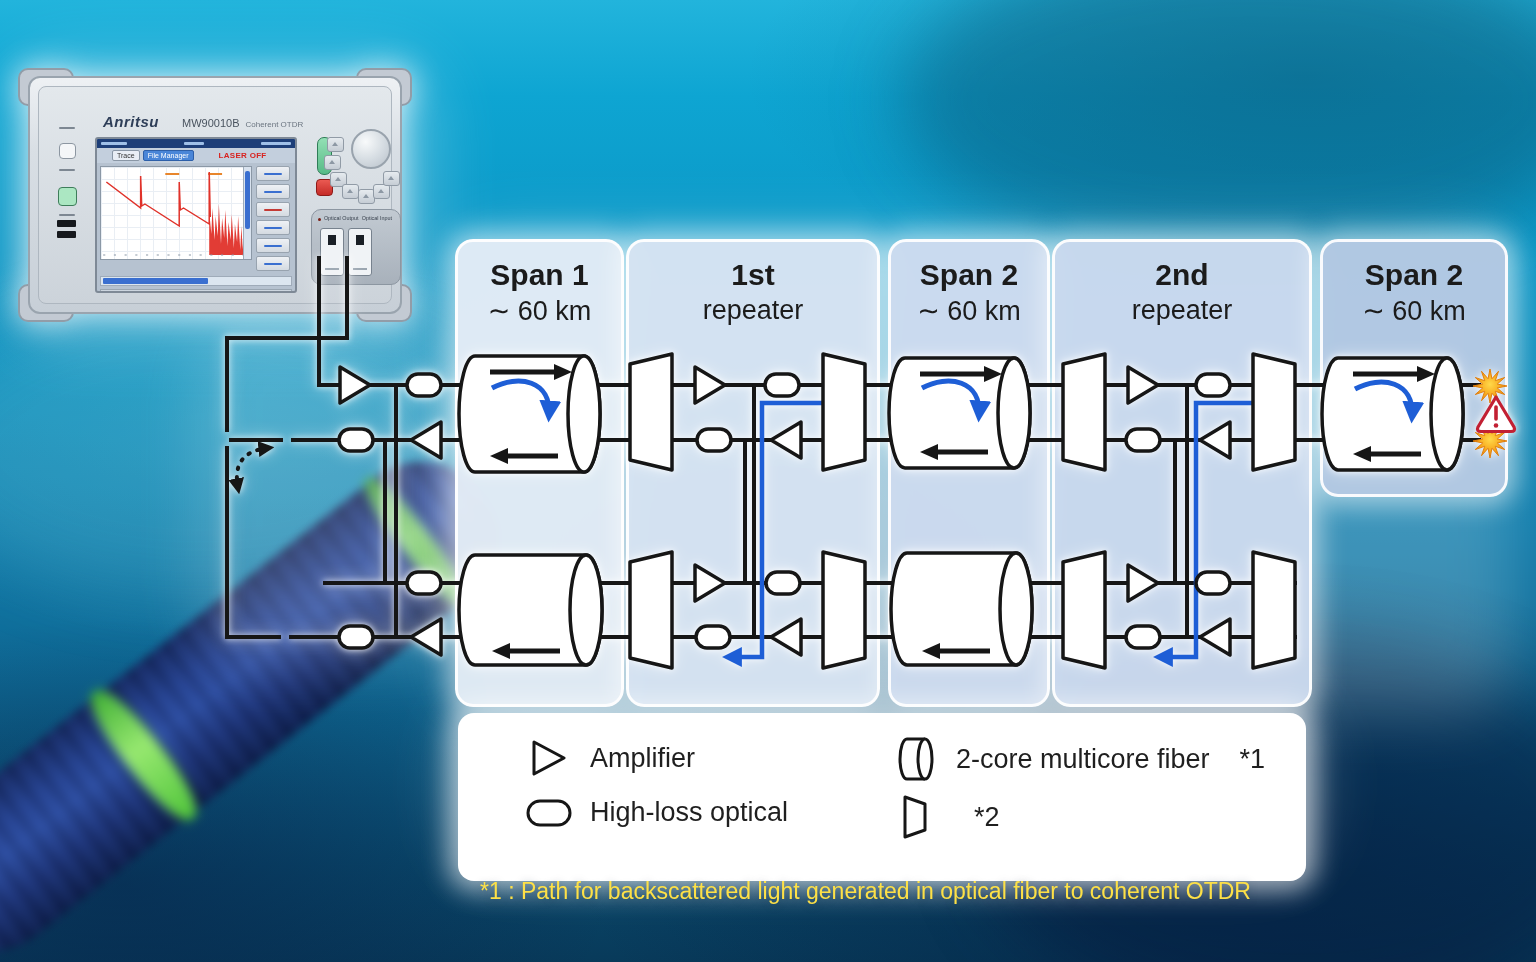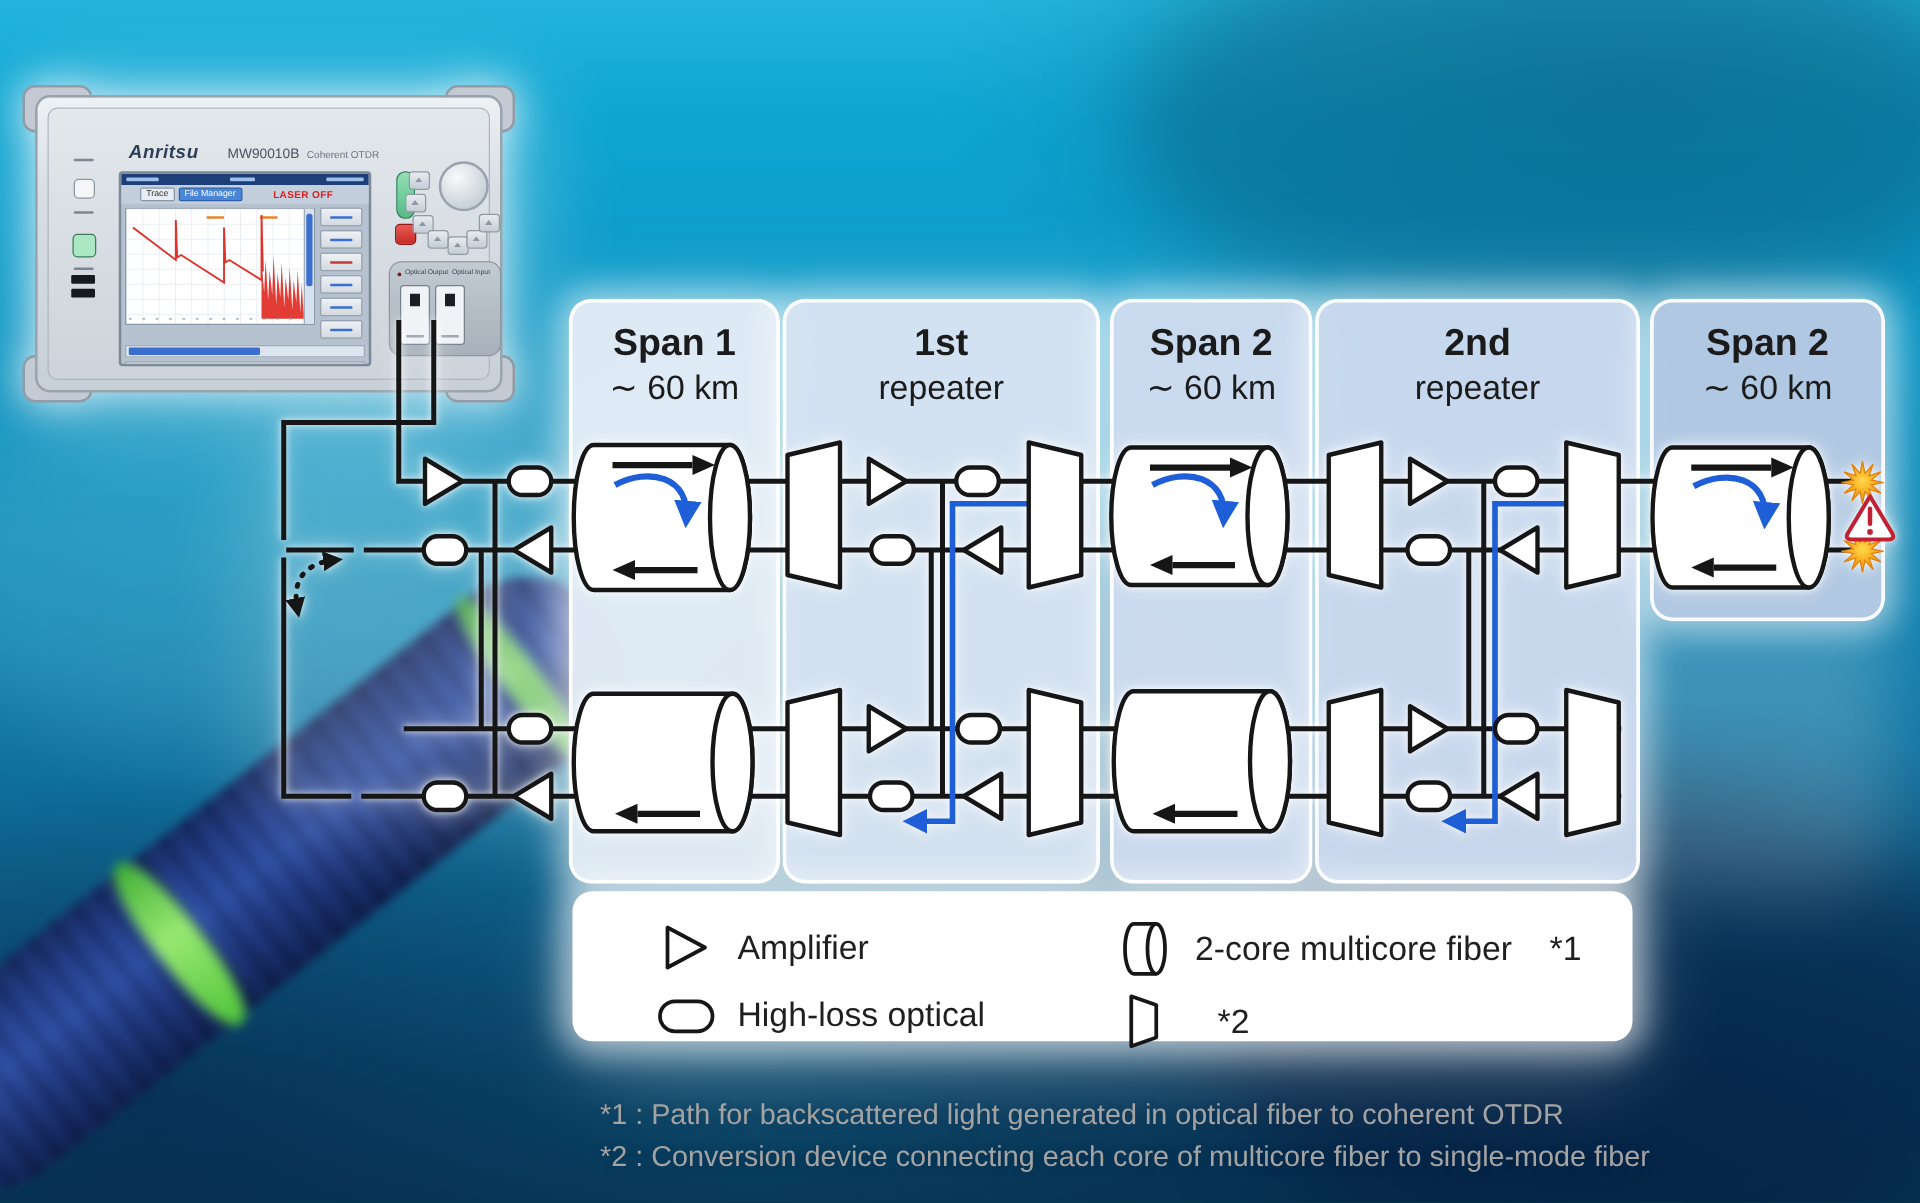--- a/index.html
+++ b/index.html
@@ -24,28 +24,28 @@
   .cable .ring{position:absolute;top:-4px;bottom:-4px;border-radius:45%;filter:blur(3px);
     background:linear-gradient(180deg,#3fae35,#97e870 45%,#4fc43a);}
   
   .blob{position:absolute;background:rgba(255,255,255,.5);filter:blur(30px);border-radius:60px;z-index:2;}
   
   .panel{position:absolute;z-index:3;border:3px solid rgba(255,255,255,.92);border-radius:18px;
     box-shadow:0 0 26px 8px rgba(255,255,255,.55);text-align:center;color:#1b1b1b;}
   .ptitle{font-size:30px;font-weight:700;margin-top:16px;line-height:1.15;}
   .psub{font-size:27px;margin-top:2px;}
   
-  .legend{position:absolute;left:458px;top:713px;width:848px;height:120px;z-index:3;
+  .legend{position:absolute;left:458px;top:713px;width:848px;height:168px;z-index:3;
     background:#fff;border-radius:16px;box-shadow:0 0 26px 10px rgba(255,255,255,.6);}
   .litem{position:absolute;display:flex;align-items:center;color:#1f1f1f;font-size:27px;}
   .licon{display:flex;justify-content:center;width:58px;}
   .llabel{margin-left:12px;}
   .lnote{margin-left:30px;}
   
-  .footnotes{position:absolute;left:480px;top:874px;z-index:3;color:#a3a3a3;font-size:23px;
+  .footnotes{position:absolute;left:480px;top:874px;z-index:3;color:#fde047;font-size:23px;
     line-height:34px;text-shadow:0 1px 8px rgba(0,40,70,.4);}
   
   .schem{position:absolute;inset:0;z-index:6;pointer-events:none;
     filter:drop-shadow(0 0 3px rgba(255,255,255,.85)) drop-shadow(0 0 8px rgba(255,255,255,.45));}
   
   .device{position:absolute;left:28px;top:76px;width:374px;height:238px;z-index:5;
     filter:drop-shadow(0 0 16px rgba(255,255,255,.8));}
   .corner{position:absolute;width:52px;height:34px;background:#c3cad3;border:2px solid #929ca7;border-radius:10px;}
   .dbody{position:absolute;inset:0;border-radius:12px;border:2px solid #9aa4ae;
     background:linear-gradient(180deg,#eef1f4 0%,#d9dfe5 30%,#c7cfd7 100%);}
@@ -175,21 +175,20 @@
         <svg width="32" height="48">
             <polygon points="6,4 26,11 26,37 6,44" fill="#fff" stroke="#161616" stroke-width="3" stroke-linejoin="round"></polygon>
           </svg>
       </span>
       <span class="lnote">*2</span>
     </div>
   </div>
 
   <div class="footnotes">
     <div>*1 : Path for backscattered light generated in optical fiber to coherent OTDR</div>
-    <div>*2 : Conversion device connecting each core of multicore fiber to single-mode fiber</div>
   </div>
 
   <div class="device">
     <div class="corner" style="left:-10px;top:-8px;"></div>
     <div class="corner" style="right:-10px;top:-8px;"></div>
     <div class="corner" style="left:-10px;bottom:-8px;"></div>
     <div class="corner" style="right:-10px;bottom:-8px;"></div>
     <div class="dbody">
       <div class="dface">
         <div class="dlogo">

